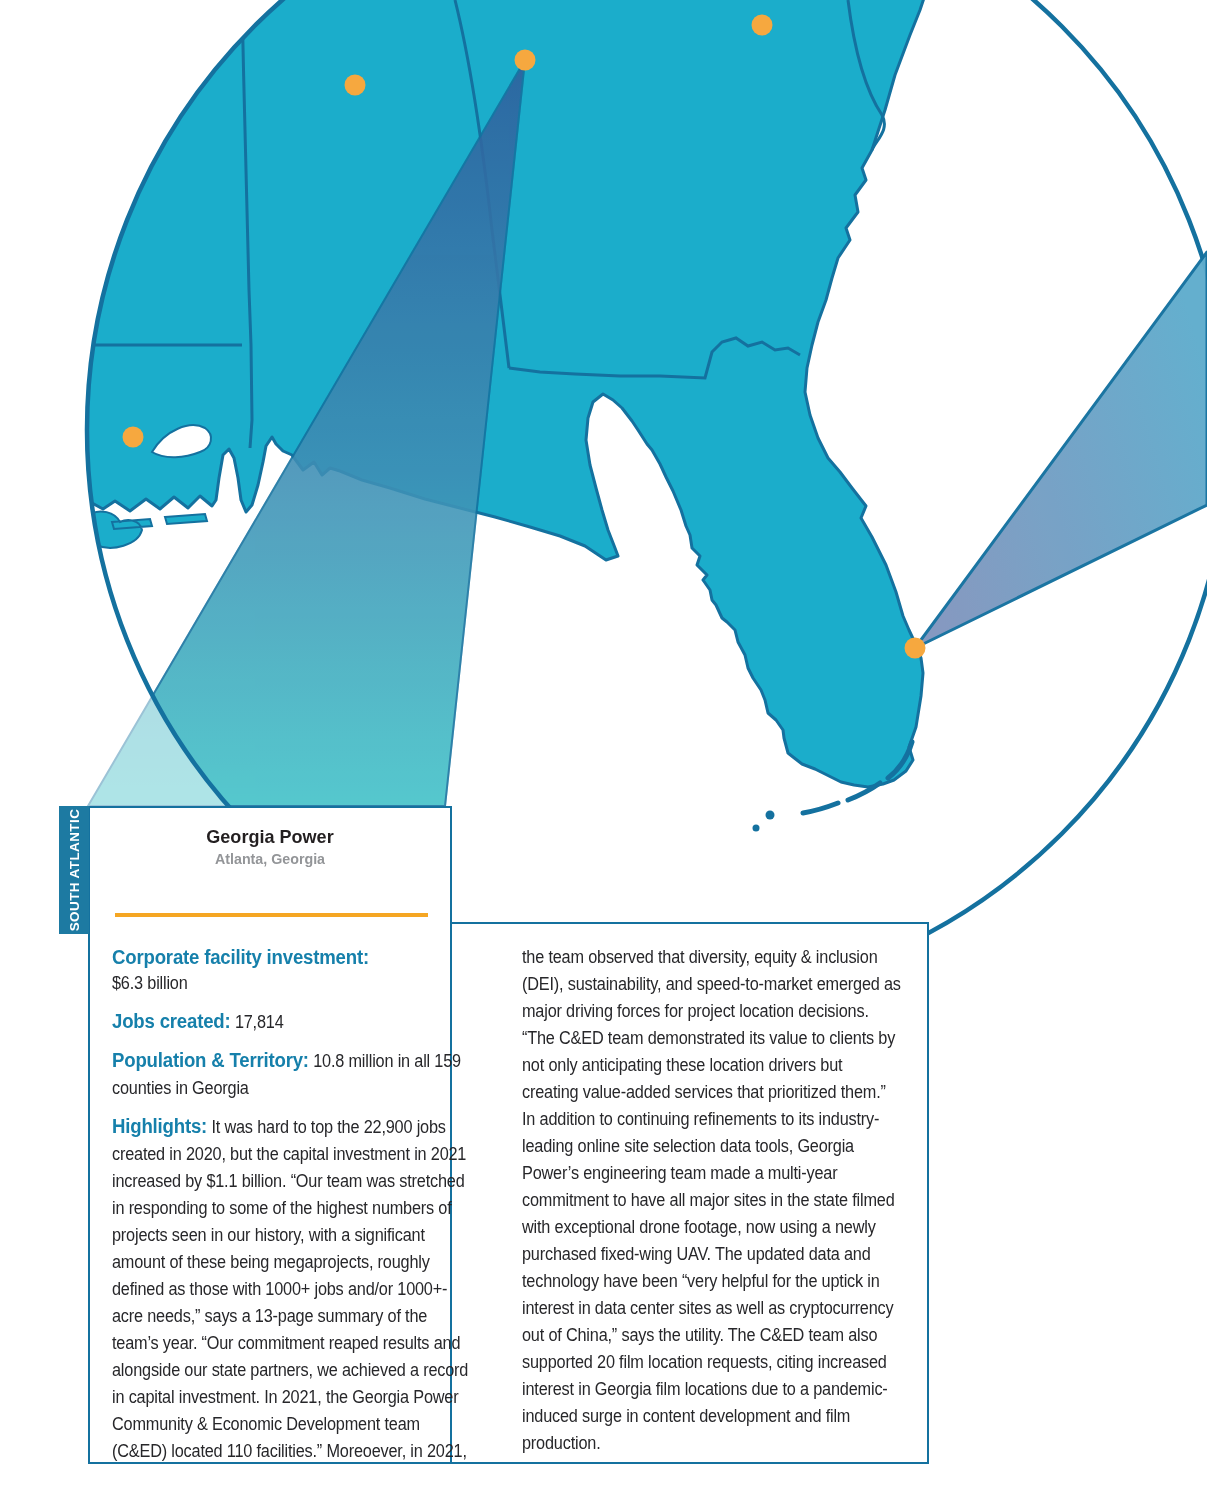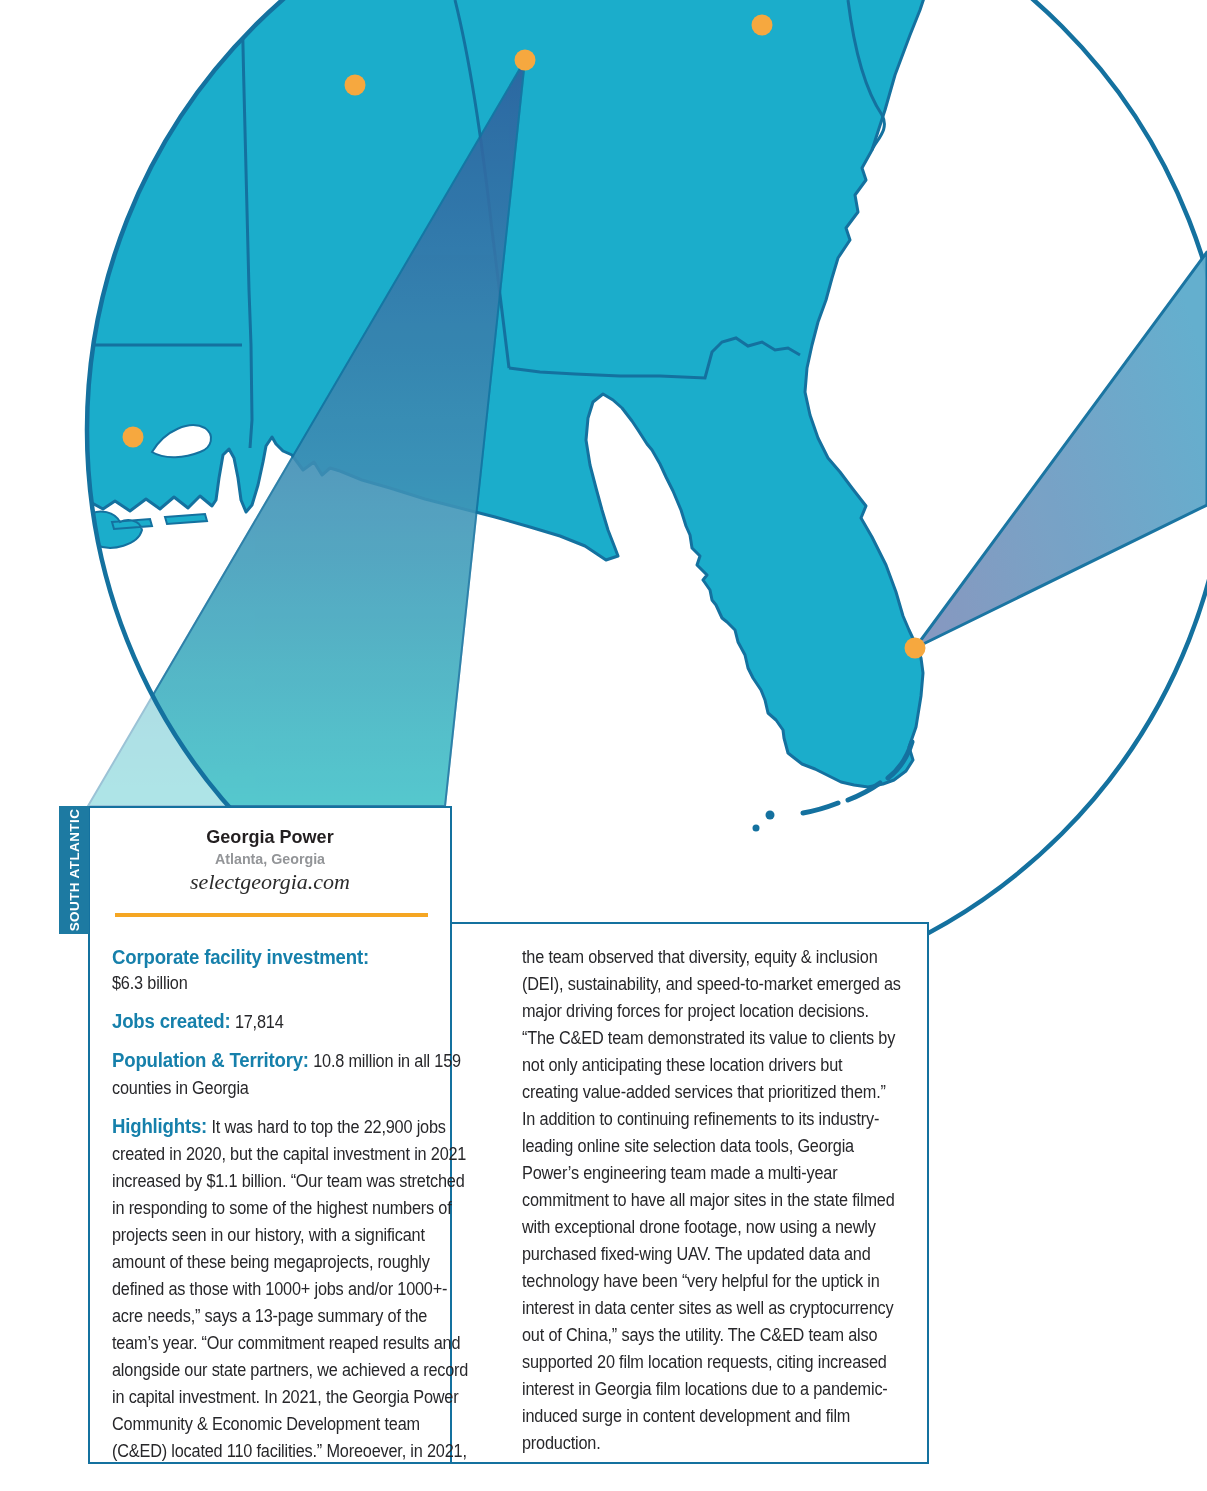--- a/index.html
+++ b/index.html
@@ -124,21 +124,20 @@
 
   <div class="region-tab">
     <span>SOUTH ATLANTIC</span>
   </div>
 
   <div class="callout-a"></div>
   <div class="callout-b"></div>
 
   <div class="co-name">Georgia Power</div>
   <div class="co-city">Atlanta, Georgia</div>
-  <div class="co-site">selectgeorgia.com</div>
   <div class="rule"></div>
 
   <div class="col col-left">
     <p class="stat-block">
       <span class="lbl">Corporate facility investment:</span>
       <span>$6.3 billion</span>
     </p>
     <p>
       <span class="lbl">Jobs created:</span>
       <span>17,814</span>

